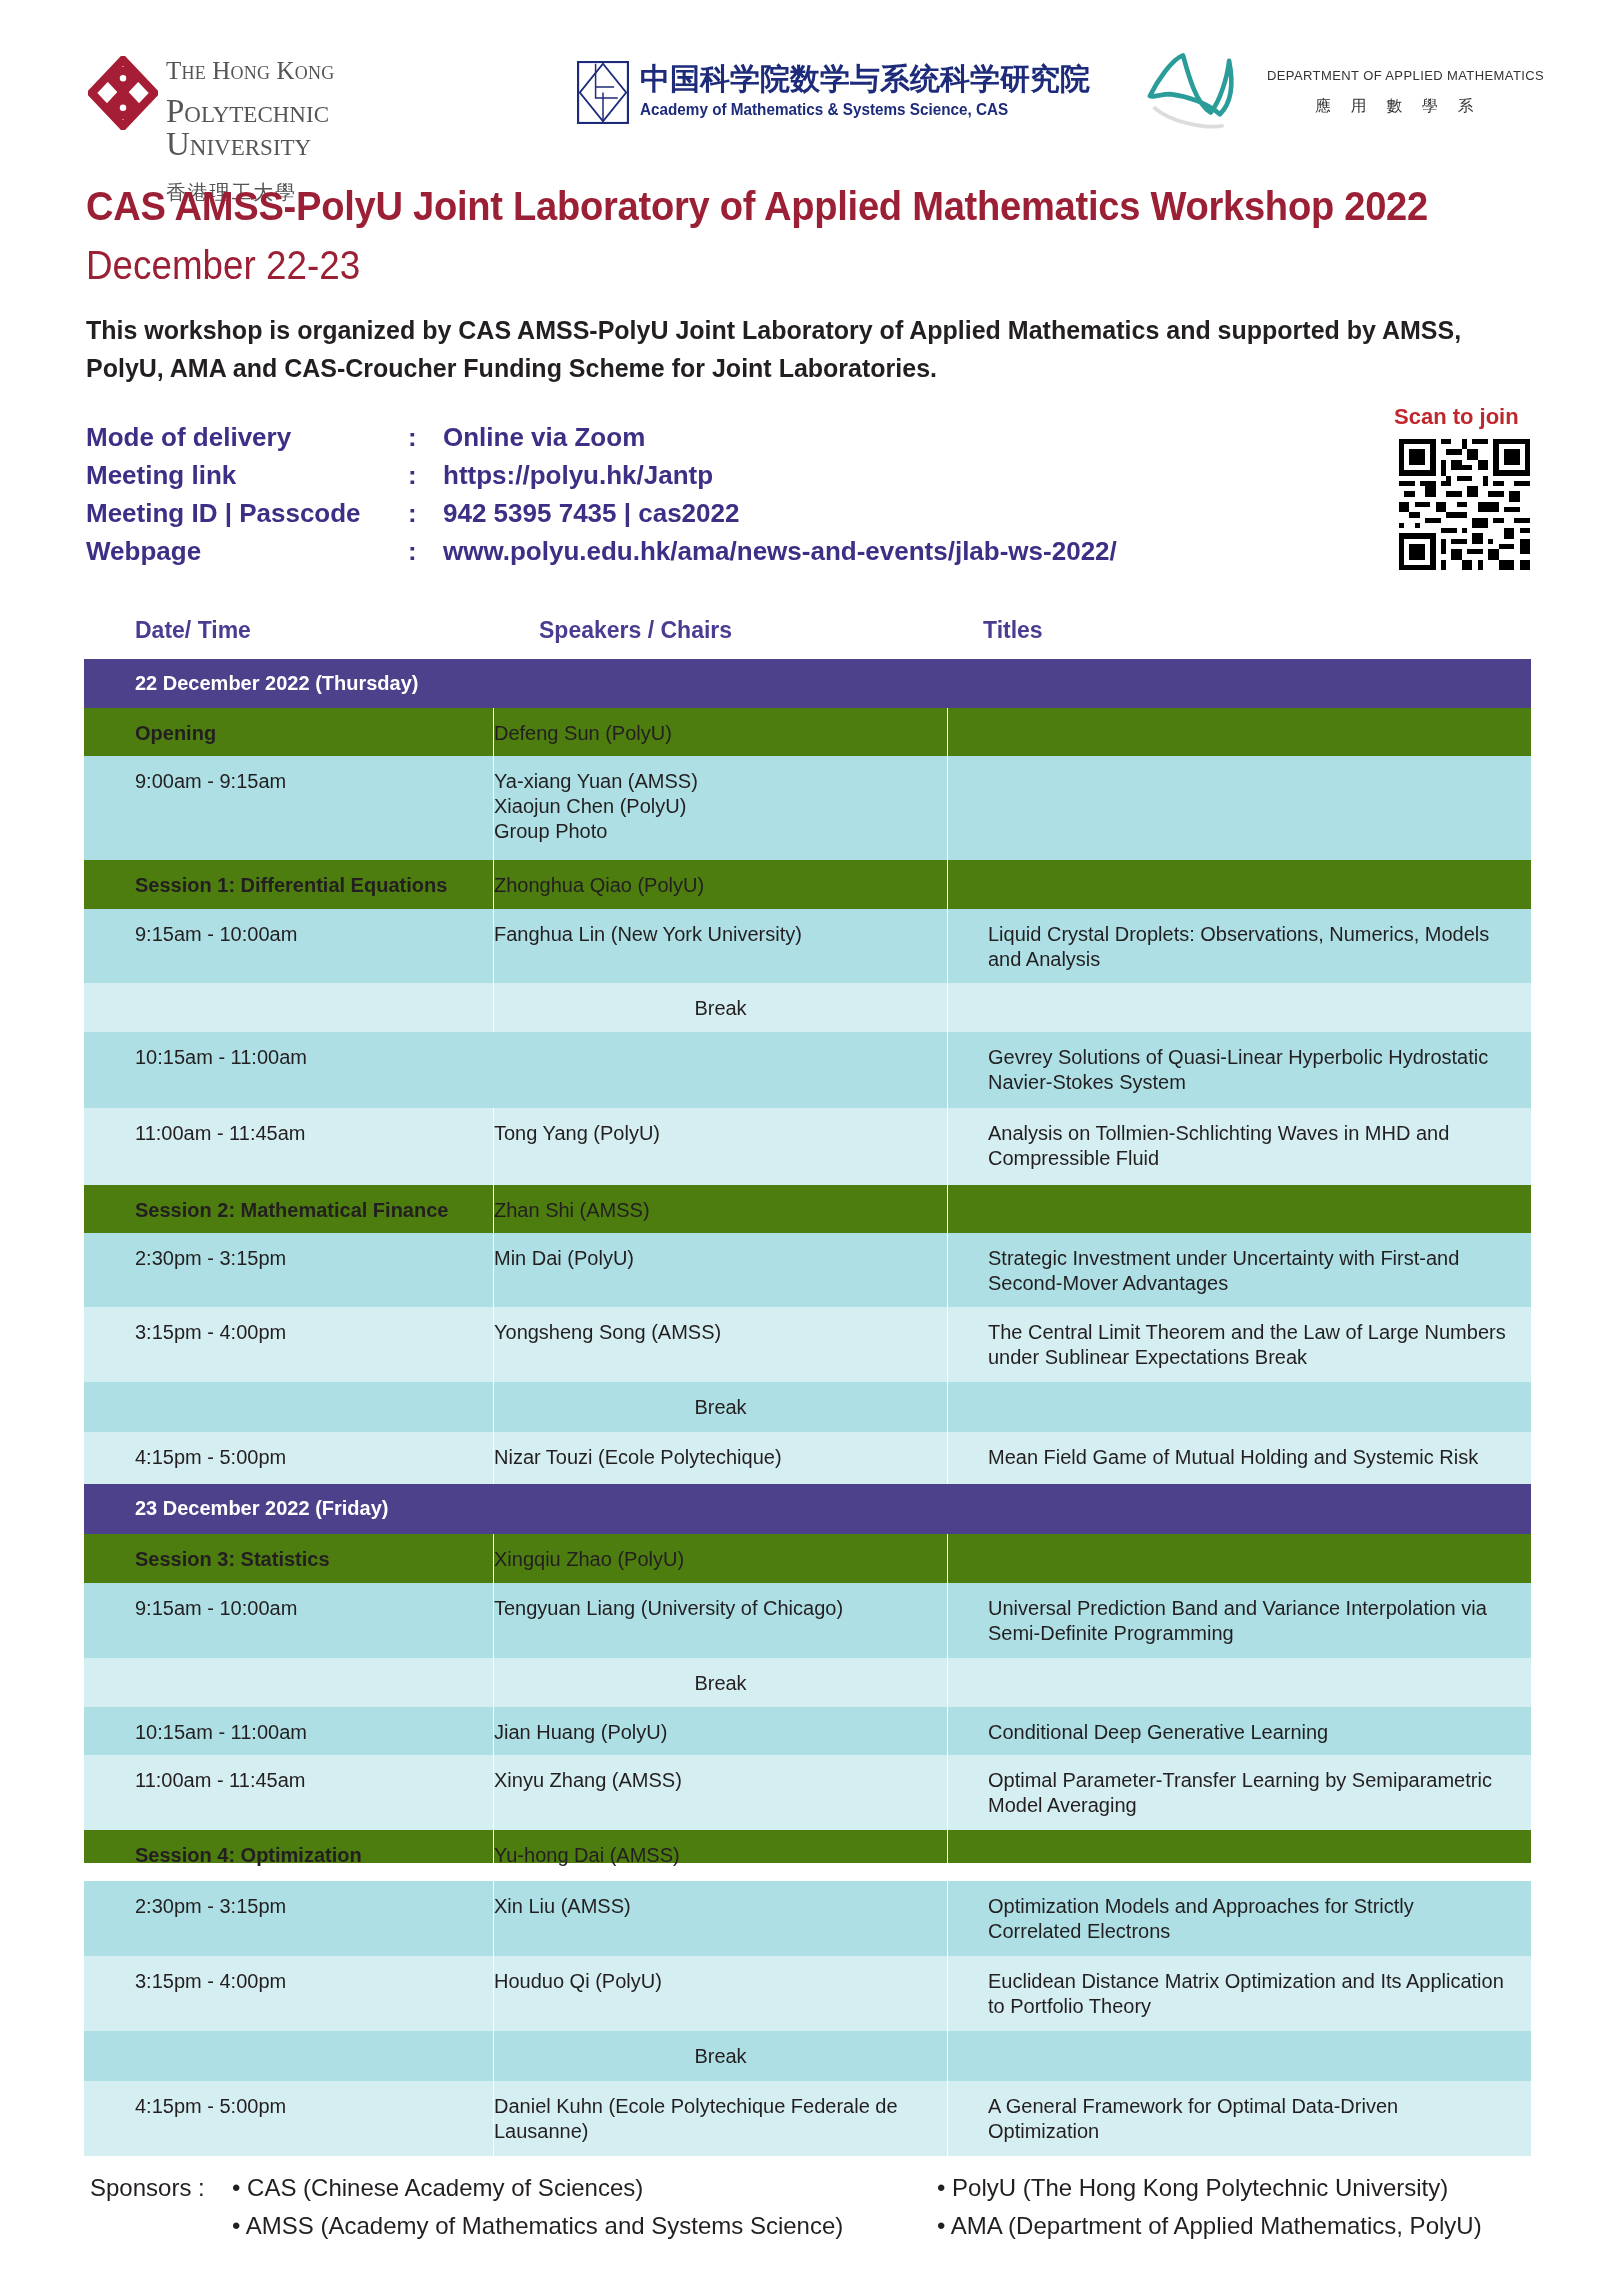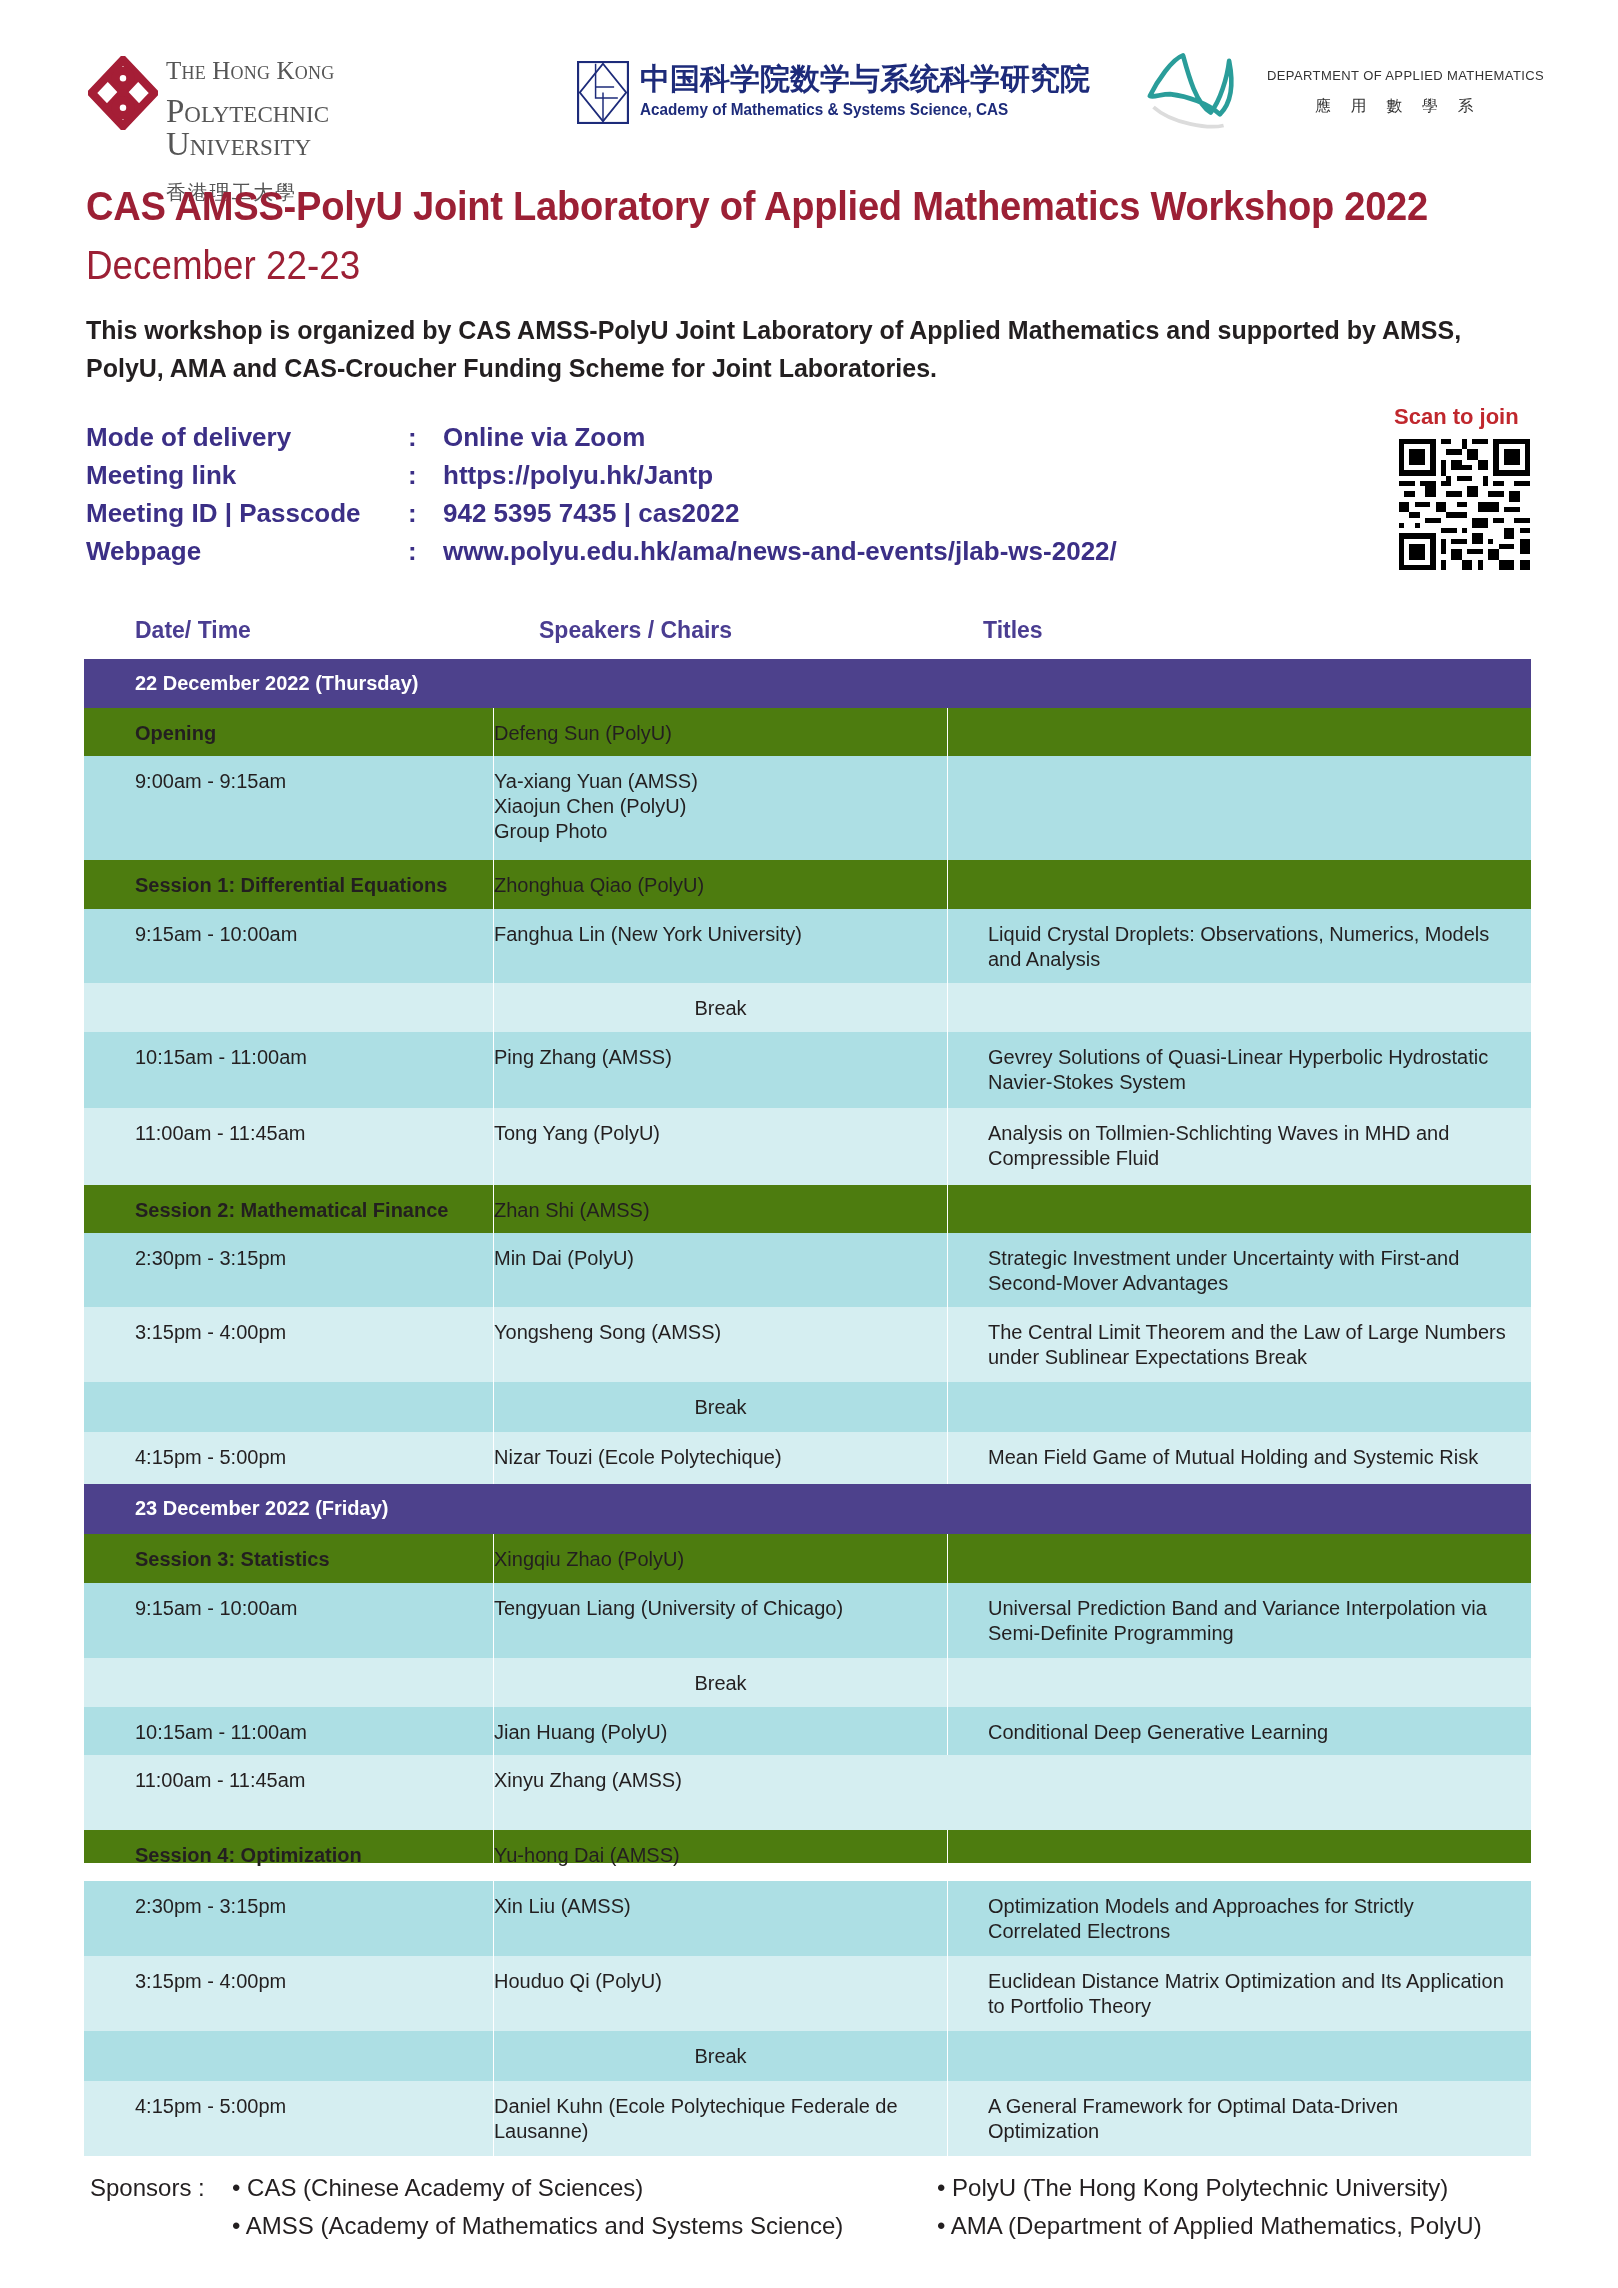--- a/index.html
+++ b/index.html
@@ -229,21 +229,20 @@
   </div>
   <div class="row light" style="top:324px;height:49px">
     <div class="cell c1"></div>
     <div class="cell c2">
         <span class="breaktext">Break</span>
       </div>
     <div class="cell c3"></div>
   </div>
   <div class="row dark" style="top:373px;height:76px">
     <div class="cell c1">10:15am - 11:00am</div>
-    <div class="cell c2">Ping Zhang (AMSS)</div>
     <div class="cell c3">Gevrey Solutions of Quasi-Linear Hyperbolic Hydrostatic Navier-Stokes System</div>
   </div>
   <div class="row light" style="top:449px;height:78px">
     <div class="cell c1">11:00am - 11:45am</div>
     <div class="cell c2">Tong Yang (PolyU)</div>
     <div class="cell c3">Analysis on Tollmien-Schlichting Waves in MHD and Compressible Fluid</div>
   </div>
   <div class="row session" style="top:526px;height:48px">
     <div class="cell c1">Session 2:  Mathematical Finance</div>
     <div class="cell c2">Zhan Shi (AMSS)</div>
@@ -292,20 +291,21 @@
     <div class="cell c3"></div>
   </div>
   <div class="row dark" style="top:1048px;height:49px">
     <div class="cell c1">10:15am - 11:00am</div>
     <div class="cell c2">Jian Huang (PolyU)</div>
     <div class="cell c3">Conditional Deep Generative Learning</div>
   </div>
   <div class="row light" style="top:1096px;height:75px">
     <div class="cell c1">11:00am - 11:45am</div>
     <div class="cell c2">Xinyu Zhang (AMSS)</div>
+    <div class="cell c3">Optimal Parameter-Transfer Learning by Semiparametric Model Averaging</div>
   </div>
   <div class="row session" style="top:1171px;height:33px">
     <div class="cell c1">Session 4:  Optimization</div>
     <div class="cell c2">Yu-hong Dai (AMSS)</div>
     <div class="cell c3"></div>
   </div>
   <div class="row dark" style="top:1222px;height:75px">
     <div class="cell c1">2:30pm - 3:15pm</div>
     <div class="cell c2">Xin Liu (AMSS)</div>
     <div class="cell c3">Optimization Models and Approaches for Strictly Correlated Electrons</div>

